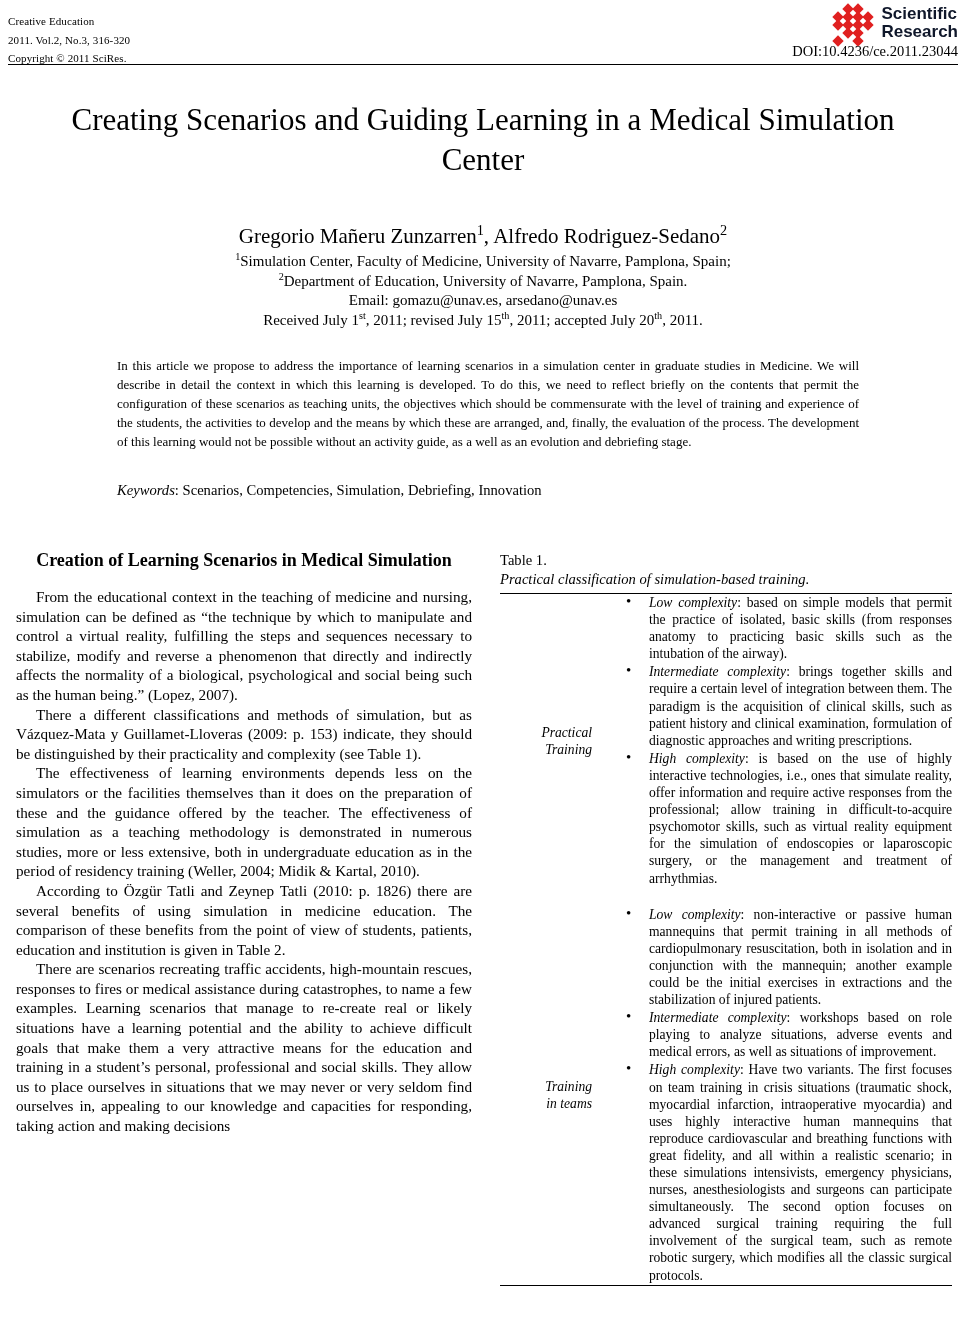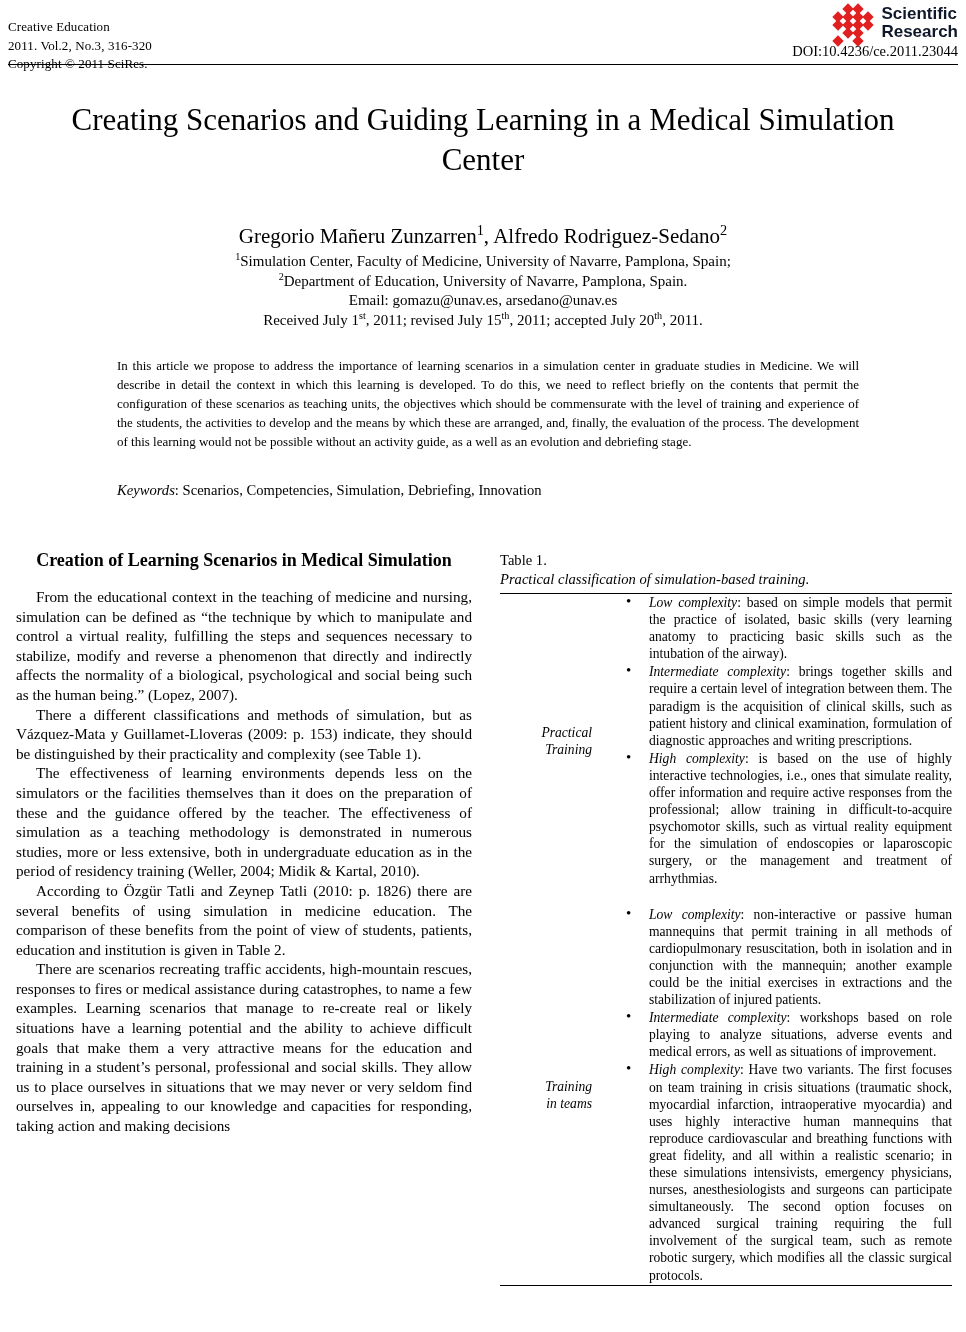--- a/index.html
+++ b/index.html
@@ -27,22 +27,22 @@
   .masthead {
     position: absolute;
     top: 4px;
     left: 8px;
     right: 8px;
     height: 56px;
   }
   .masthead-left {
     position: absolute;
     left: 0;
-    top: 14px;
-    font-size: 13px;
+    top: 8px;
+    font-size: 11px;
     line-height: 18.5px;
     letter-spacing: 0.1px;
   }
   .masthead-left div { white-space: nowrap; }
 
   .brand {
     position: absolute;
     right: 0;
     top: 0;
     display: flex;
@@ -299,21 +299,21 @@
     <div class="tbl-rule-top"></div>
     <table class="t1">
       <tbody id="t1-body">
           <tr>
             <td class="rowlabel">
               <div>Practical</div>
               <div>Training</div>
             </td>
             <td class="cellbody">
               <ul class="bl">
-                <li><i>Low complexity</i><span>: based on simple models that permit the practice of isolated, basic skills (very learning anatomy to practicing basic skills such as the intubation of the airway).</span></li>
+                <li><i>Low complexity</i><span>: based on simple models that permit the practice of isolated, basic skills (from responses anatomy to practicing basic skills such as the intubation of the airway).</span></li>
                 <li><i>Intermediate complexity</i><span>: brings together skills and require a certain level of integration between them. The paradigm is the acquisition of clinical skills, such as patient history and clinical examination, formulation of diagnostic approaches and writing prescriptions.</span></li>
                 <li><i>High complexity</i><span>: is based on the use of highly interactive technologies, i.e., ones that simulate reality, offer information and require active responses from the professional; allow training in difficult-to-acquire psychomotor skills, such as virtual reality equipment for the simulation of endoscopies or laparoscopic surgery, or the management and treatment of arrhythmias.</span></li>
               </ul>
             </td>
           </tr>
           <tr class="spacer-row">
             <td colspan="2"></td>
           </tr>
           <tr>
             <td class="rowlabel">

